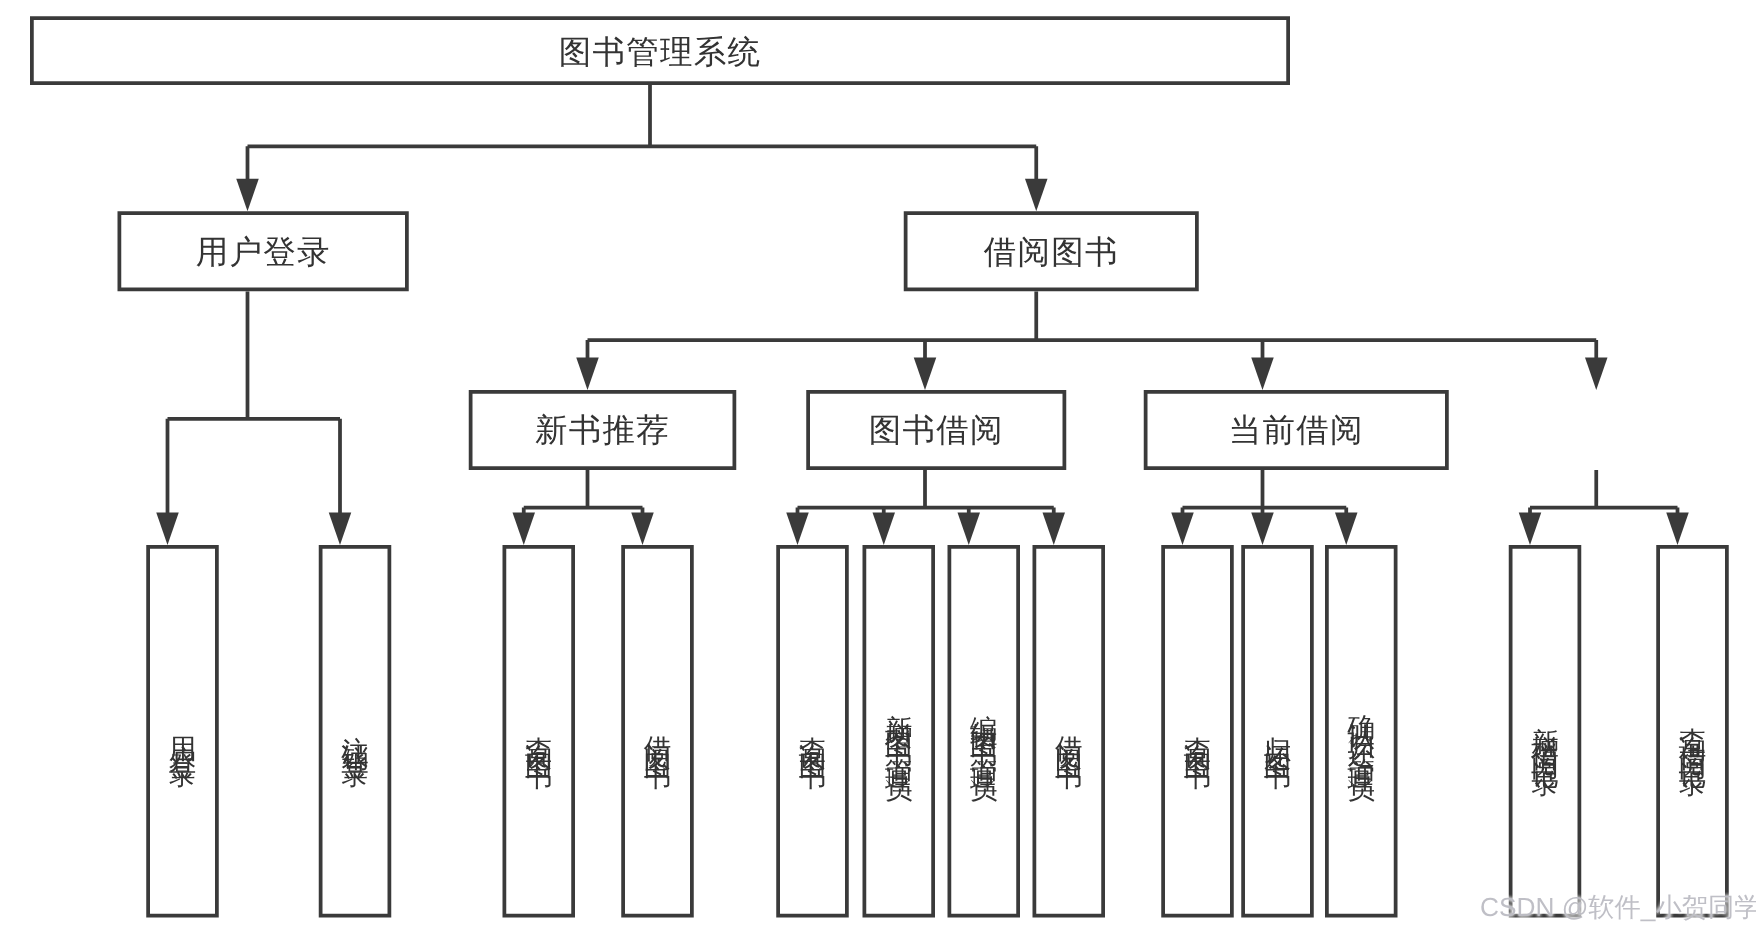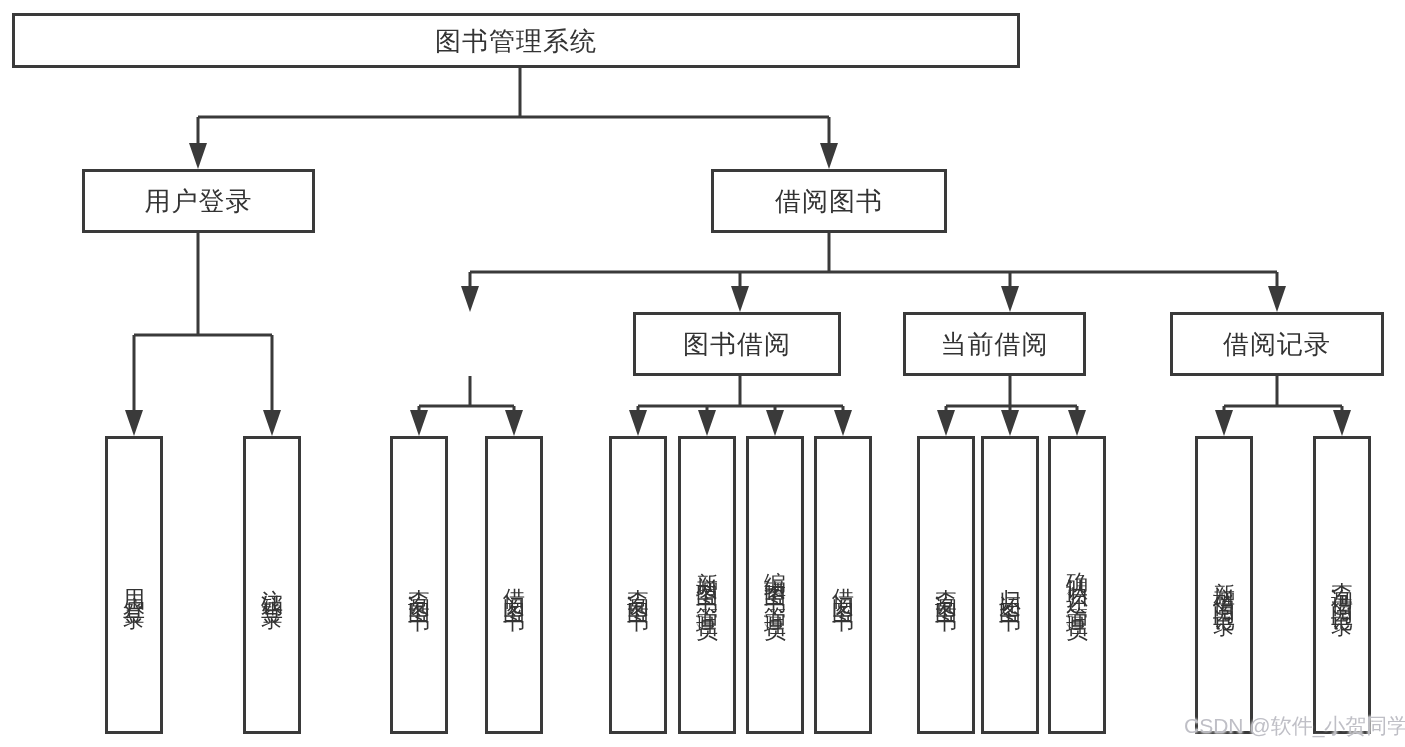--- a/index.html
+++ b/index.html
@@ -23,20 +23,21 @@
   }
   .node {
     position: absolute;
     box-sizing: border-box;
     border: 3px solid #3a3a3a;
     background: #ffffff;
     display: flex;
     align-items: center;
     justify-content: center;
     color: #333333;
+    margin-left: 12px;
   }
   .hlabel {
     font-size: 26px;
     letter-spacing: 1px;
     white-space: nowrap;
     line-height: 1;
   }
   .leaf {
     top: 436px;
     width: 58px;
@@ -117,28 +118,28 @@
     <span class="hlabel">图书管理系统</span>
   </div>
 
   <div class="node" style="left:82px; top:169px; width:233px; height:64px;">
     <span class="hlabel">用户登录</span>
   </div>
   <div class="node" style="left:711px; top:169px; width:236px; height:64px;">
     <span class="hlabel">借阅图书</span>
   </div>
 
+  <div class="node" style="left:363px; top:312px; width:214px; height:64px;">
+    <span class="hlabel">新书推荐</span>
+  </div>
   <div class="node" style="left:633px; top:312px; width:208px; height:64px;">
     <span class="hlabel">图书借阅</span>
   </div>
-  <div class="node" style="left:903px; top:312px; width:183px; height:64px;">
+  <div class="node" style="left:903px; top:312px; width:244px; height:64px;">
     <span class="hlabel">当前借阅</span>
-  </div>
-  <div class="node" style="left:1170px; top:312px; width:214px; height:64px;">
-    <span class="hlabel">借阅记录</span>
   </div>
 
   <div class="node leaf" style="left:105px;">
     <span class="vlabel">用户登录</span>
   </div>
   <div class="node leaf" style="left:243px;">
     <span class="vlabel">注销登录</span>
   </div>
 
   <div class="node leaf" style="left:390px;">

